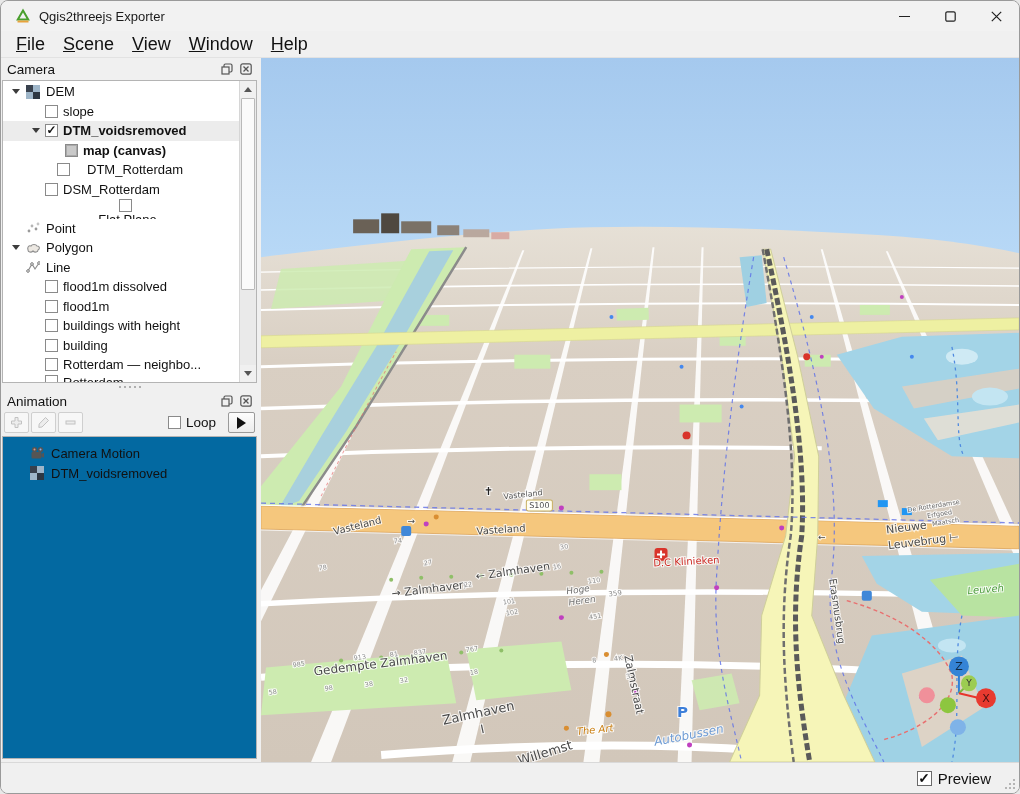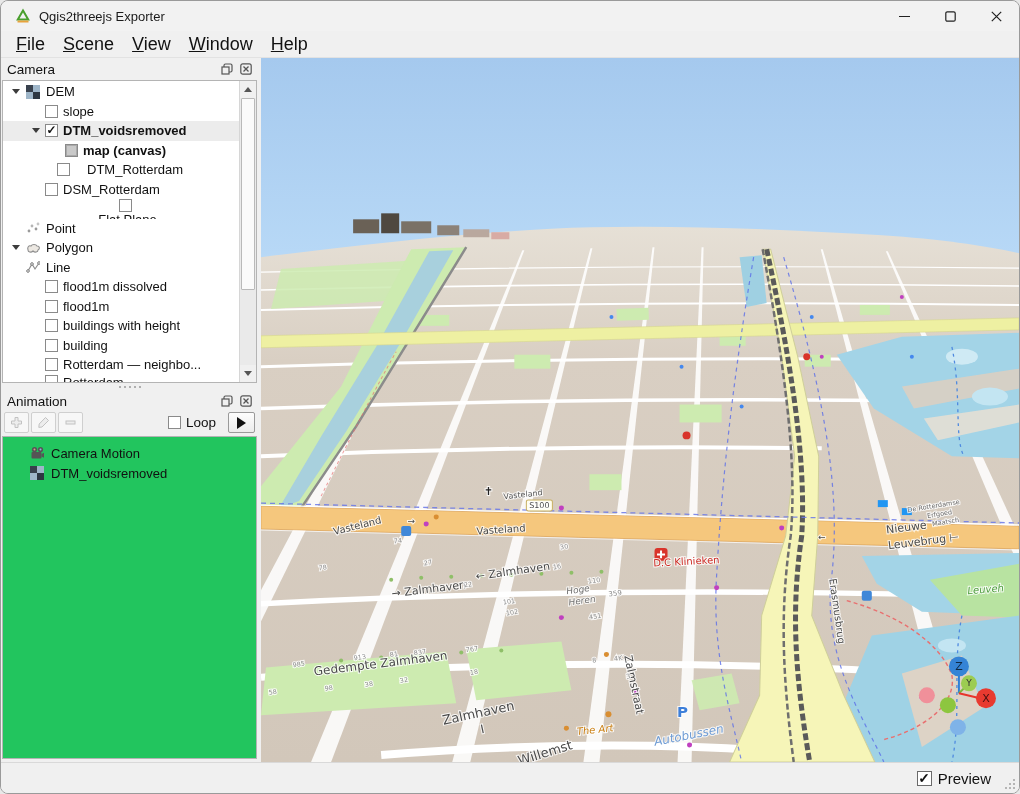--- a/index.html
+++ b/index.html
@@ -47,21 +47,21 @@
   
   .splitter{height:7px;flex:0 0 auto;display:flex;align-items:center;justify-content:center;gap:3px;}
   .splitter i{width:2px;height:2px;background:#9a9a9a;border-radius:50%;}
   
   .anim-toolbar{height:23px;flex:0 0 auto;display:flex;align-items:flex-start;padding:0 3px;}
   .tool-btn{width:25px;height:21px;border:1px solid #cfcfcf;background:#f7f7f7;border-radius:2px;margin-right:2px;display:flex;align-items:center;justify-content:center;}
   .loop-wrap{margin-left:auto;display:flex;align-items:center;gap:5px;font-size:13.5px;color:#111;}
   .cb-plain{width:13px;height:13px;border:1px solid #8a8a8a;background:#fff;display:inline-flex;align-items:center;justify-content:center;font-size:12px;}
   .play-btn{width:27px;height:21px;margin-left:7px;border:1px solid #9a9a9a;background:linear-gradient(#fdfdfd,#ececec);border-radius:2px;display:flex;align-items:center;justify-content:center;}
   .play-tri{width:0;height:0;border-top:6px solid transparent;border-bottom:6px solid transparent;border-left:9px solid #111;}
-  .anim-list{flex:1 1 auto;margin:1px 1px 0 1px;background:#22c55e;border:1px solid #b4b4b4;padding-top:6px;}
+  .anim-list{flex:1 1 auto;margin:1px 1px 0 1px;background:#0369a1;border:1px solid #b4b4b4;padding-top:6px;}
   .anim-row{height:20px;display:flex;align-items:center;padding-left:26px;font-size:13px;color:#111;}
   .anim-row .tree-icon{margin-right:6px;}
   
   .mapview{flex:1 1 auto;border-left:3px solid #f0f0f0;position:relative;min-width:0;}
   .mapview svg{display:block;width:100%;height:100%;}
   #map-labels text{font-family:"DejaVu Sans",sans-serif;paint-order:stroke;stroke:rgba(255,255,255,.82);stroke-width:2.1px;}
   
   .statusbar{height:31px;flex:0 0 auto;background:#f0f0f0;border-top:1px solid #d9d9d9;display:flex;align-items:center;justify-content:flex-end;padding-right:28px;position:relative;}
   .preview-wrap{display:flex;align-items:center;gap:6px;font-size:15px;color:#111;}
   .cb-big{width:15px;height:15px;border:1px solid #6a6a6a;background:#fff;display:inline-flex;align-items:center;justify-content:center;font-size:14px;font-weight:bold;}

